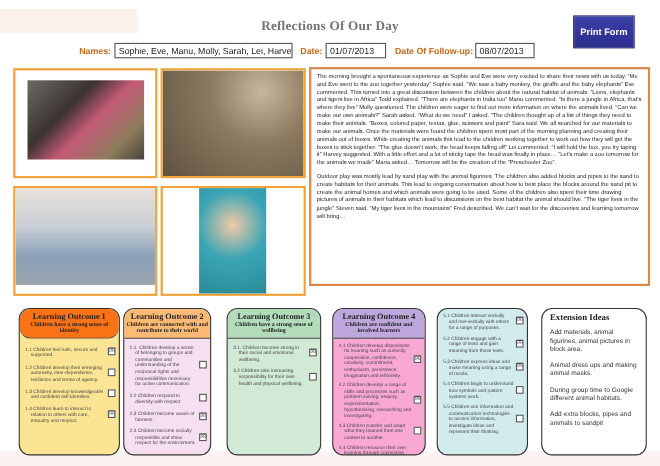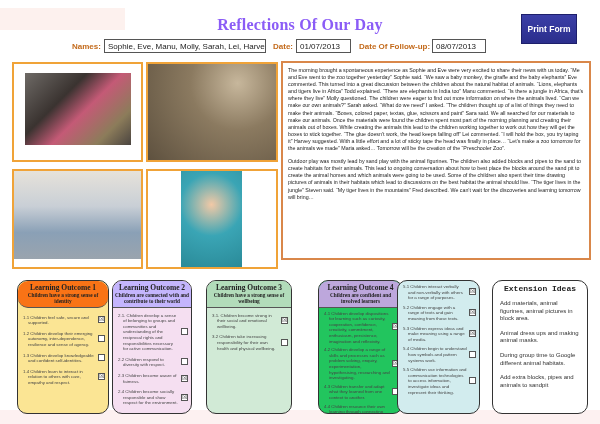--- a/index.html
+++ b/index.html
@@ -3,21 +3,21 @@
 <meta charset="utf-8">
 <style>
   * { box-sizing: border-box; margin: 0; padding: 0; }
   html, body { width: 600px; height: 424px; overflow: hidden; background: #ffffff; }
   body { position: relative; font-family: "Liberation Sans", sans-serif; color: #222; }
 
   .top-left-tint { position: absolute; left: 0; top: 8px; width: 125px; height: 22px; background: #fdf1ee; }
   .bottom-tint { position: absolute; left: 0; top: 410px; width: 600px; height: 14px; background: #fdf1f1; }
 
   .title { position: absolute; left: 0; width: 600px; top: 16px; text-align: center;
-           font-family: "Liberation Serif", serif; font-weight: bold; font-size: 16px; color: #8b5cf6; letter-spacing: 0.2px; }
+           font-family: "Liberation Serif", serif; font-weight: bold; font-size: 12px; color: #737373; letter-spacing: 0.2px; }
   .print-btn { position: absolute; left: 521px; top: 14px; width: 56px; height: 30px;
                background: linear-gradient(#3b3fa7, #2b2e8c); color: #fff; font-size: 8.5px; font-weight: bold;
                display: flex; align-items: center; justify-content: center; border: 1px solid #1d1f6b; cursor: pointer; }
 
   .field-row { position: absolute; top: 39px; left: 0; width: 540px; height: 16px; }
   .lbl { position: absolute; top: 3px; font-size: 8px; font-weight: bold; color: #c36a1b; font-family: "Liberation Sans", sans-serif; }
   .inp { position: absolute; top: 0; height: 14px; border: 1px solid #555; background: #fff; font-size: 8px;
          padding: 2px 3px; color: #222; white-space: nowrap; overflow: hidden; }
 
   .photo { position: absolute; border: 2px solid #f0a338; background: #fff; overflow: hidden; }
@@ -31,30 +31,30 @@
   .lo-head { text-align: center; padding: 2px 2px 2px; border-bottom: 1px solid #555; }
   .lo-title { font-family: "Liberation Serif", serif; font-weight: bold; font-size: 7.5px; color: #222; }
   .lo-sub { font-family: "Liberation Serif", serif; font-weight: bold; font-size: 5.3px; line-height: 6.3px; color: #222; }
   .lo-item { position: relative; font-size: 4.4px; line-height: 5.6px; color: #444; padding: 0 12px 0 5px; margin-top: 5px; text-indent: -5px; padding-left: 10px; }
   .cb { position: absolute; right: 3px; top: 50%; margin-top: -4px; width: 7px; height: 7px; border: 1px solid #555; background: #fff;
         font-size: 6px; line-height: 5px; text-align: center; color: #444; text-indent: 0; cursor: pointer; }
 
   .lo1 { left: 17px; width: 92px; background: #fbe594; }
   .lo1 .lo-head { background: #f97316; border-radius: 10px; }
   .lo2 { left: 112px; width: 80px; background: #f5dff1; }
-  .lo2 .lo-head { background: #c4b5fd; }
+  .lo2 .lo-head { background: #fdba74; }
   .lo3 { left: 206px; width: 86px; background: #d1ead6; }
   .lo3 .lo-head { background: #b2dcba; }
-  .lo4 { left: 302px; width: 85px; background: #22c55e; margin-left: 16px; }
+  .lo4 { left: 302px; width: 85px; background: #f9a8d4; }
   .lo4 .lo-head { background: #bda7dc; }
   .lo5 { left: 397px; width: 83px; background: #d2ecee; }
   .lo5 .lo-head { background: #b1dde2; }
 
   .ext { position: absolute; left: 492px; top: 280px; width: 96px; height: 134px; border: 1px solid #333; border-radius: 10px; background: #fff; padding: 3px 7px; }
-  .ext-title { text-align: center; font-family: Liberation Mono, monospace; font-weight: bold; font-size: 8px; color: #222; margin-bottom: 7px; }
+  .ext-title { text-align: left; font-family: Liberation Serif, serif; font-weight: bold; font-size: 8px; color: #222; margin-bottom: 7px; }
   .ext-item { font-size: 6px; line-height: 7.6px; color: #333; margin-bottom: 7px; }
 </style>
 </head>
 <body>
 
 <div class="top-left-tint"></div>
 <div class="bottom-tint"></div>
 
 <div class="title">Reflections Of Our Day</div>
 <div class="print-btn">Print Form</div>

